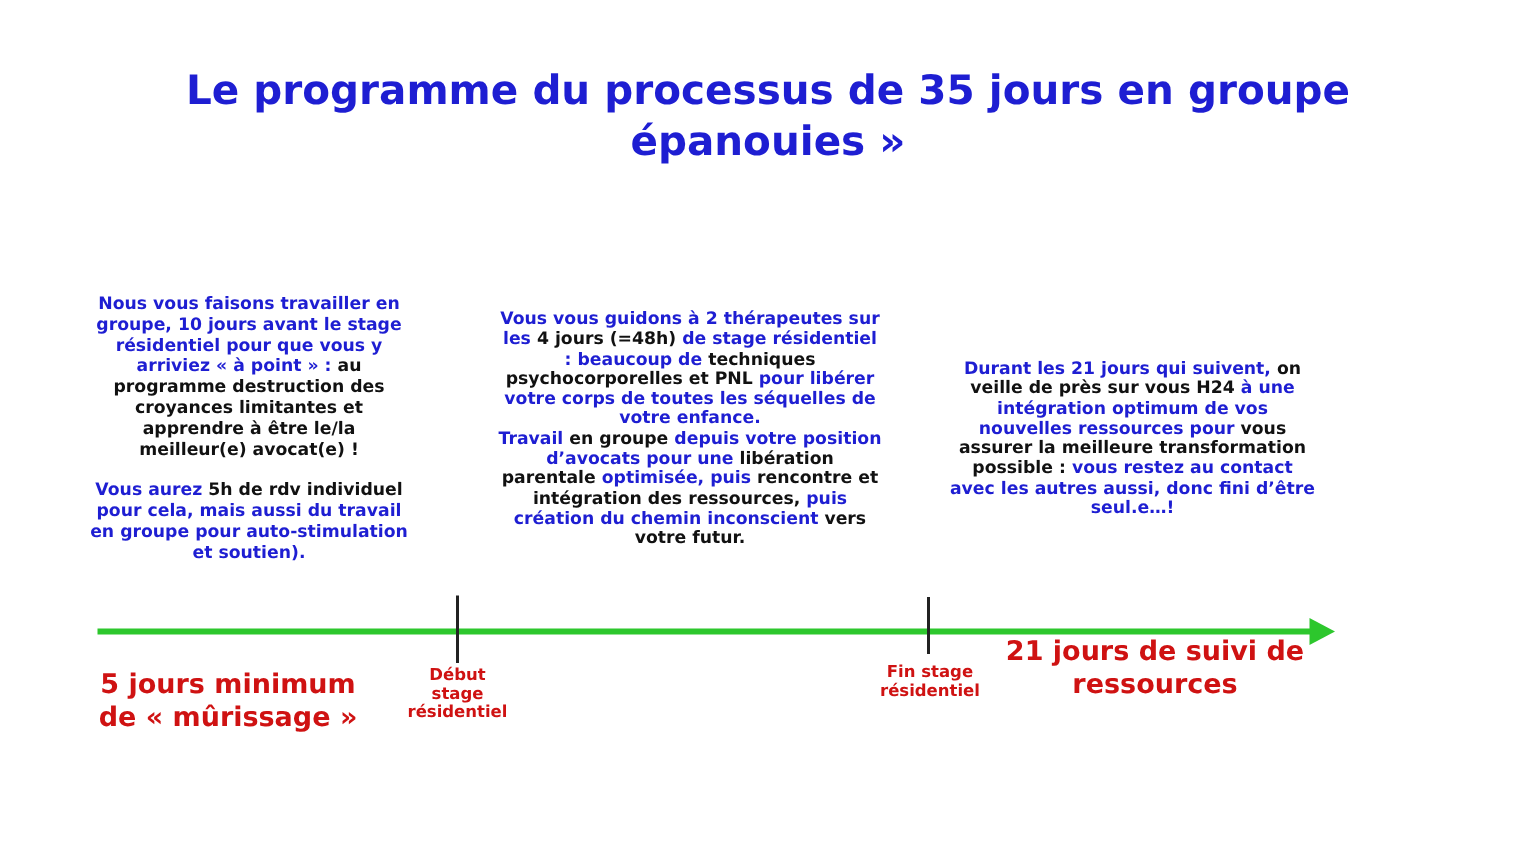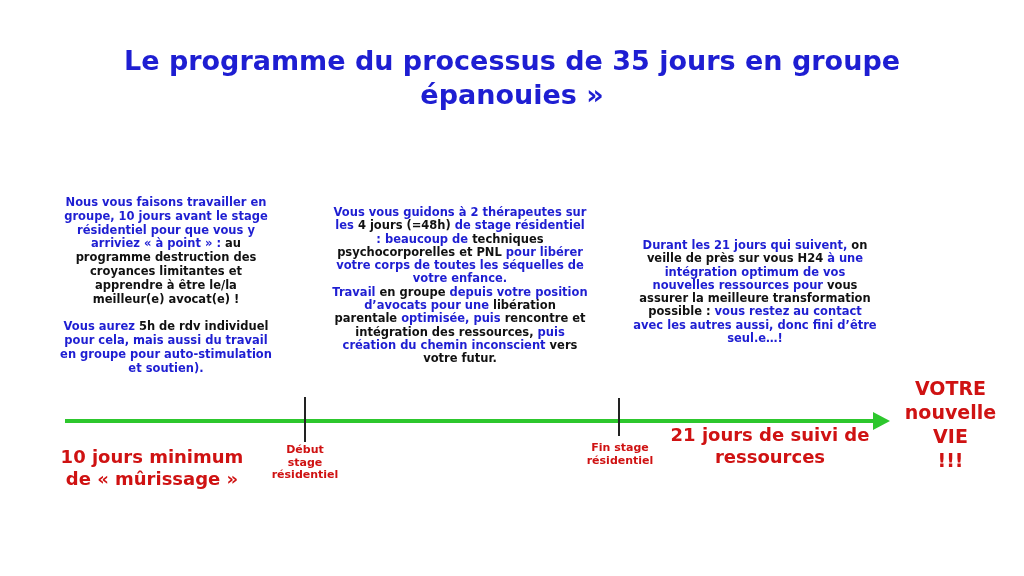--- a/index.html
+++ b/index.html
@@ -128,28 +128,22 @@
       <div>Début</div>
       <div>stage</div>
       <div>résidentiel</div>
     </div>
   <div class="tick-label tl2">
       <div>Fin stage</div>
       <div>résidentiel</div>
     </div>
 
   <div class="stage-label s1">
-      <div>10 jours minimum</div>
+      <div>5 jours minimum</div>
       <div>de « mûrissage »</div>
     </div>
   <div class="stage-label s3">
       <div>21 jours de suivi de</div>
       <div>ressources</div>
     </div>
 
-  <div class="end-label">
-      <div>VOTRE</div>
-      <div>nouvelle</div>
-      <div>VIE</div>
-      <div>!!!</div>
-    </div>
 
 </div>
 
 </body></html>

